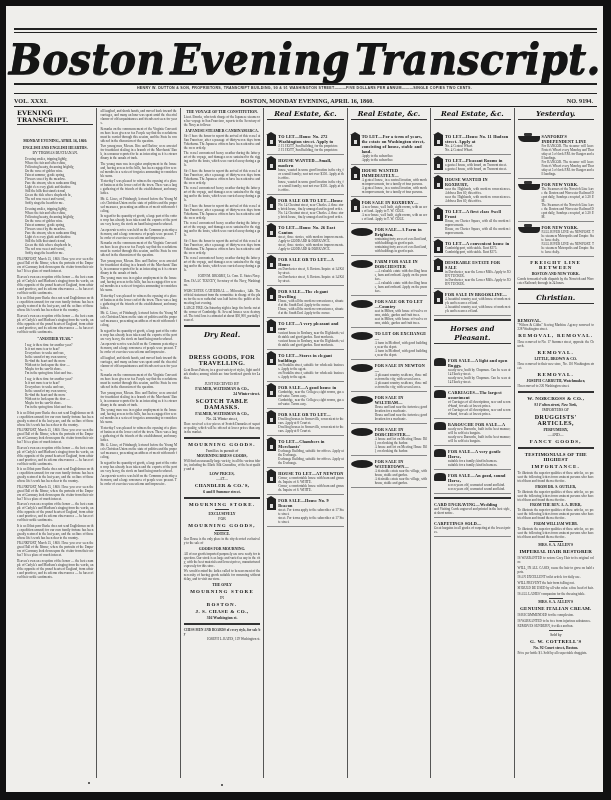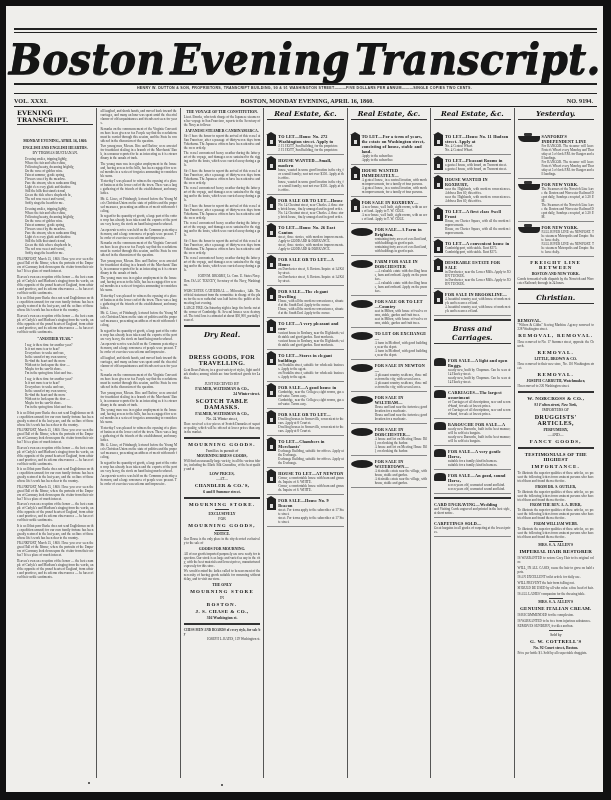--- a/index.html
+++ b/index.html
@@ -502,21 +502,21 @@
           <div class="ad">
             <div class="house"></div>
             <div class="ad-body">
               <div class="ad-head">FOR SALE IN BROOKLINE—</div>
               <div class="text">A beautiful country seat, with house of modern style and ten acres of land.</div>
               <div class="text">A beautiful country seat, with house of modern style and ten acres of land.</div>
             </div>
           </div>
         </div>
       <div class="section-break"></div>
-      <div class="col-head">Brass and Carriages.</div>
+      <div class="col-head">Horses and Pleasant.</div>
       <div id="col6-horse-ads">
           <div class="ad">
             <div class="horse"></div>
             <div class="ad-body">
               <div class="ad-head">FOR SALE—A light and open Buggy,</div>
               <div class="text">nearly new, built by Chapman. Can be seen at 14 Hawley street.</div>
               <div class="text">nearly new, built by Chapman. Can be seen at 14 Hawley street.</div>
             </div>
           </div>
           <div class="ad">

